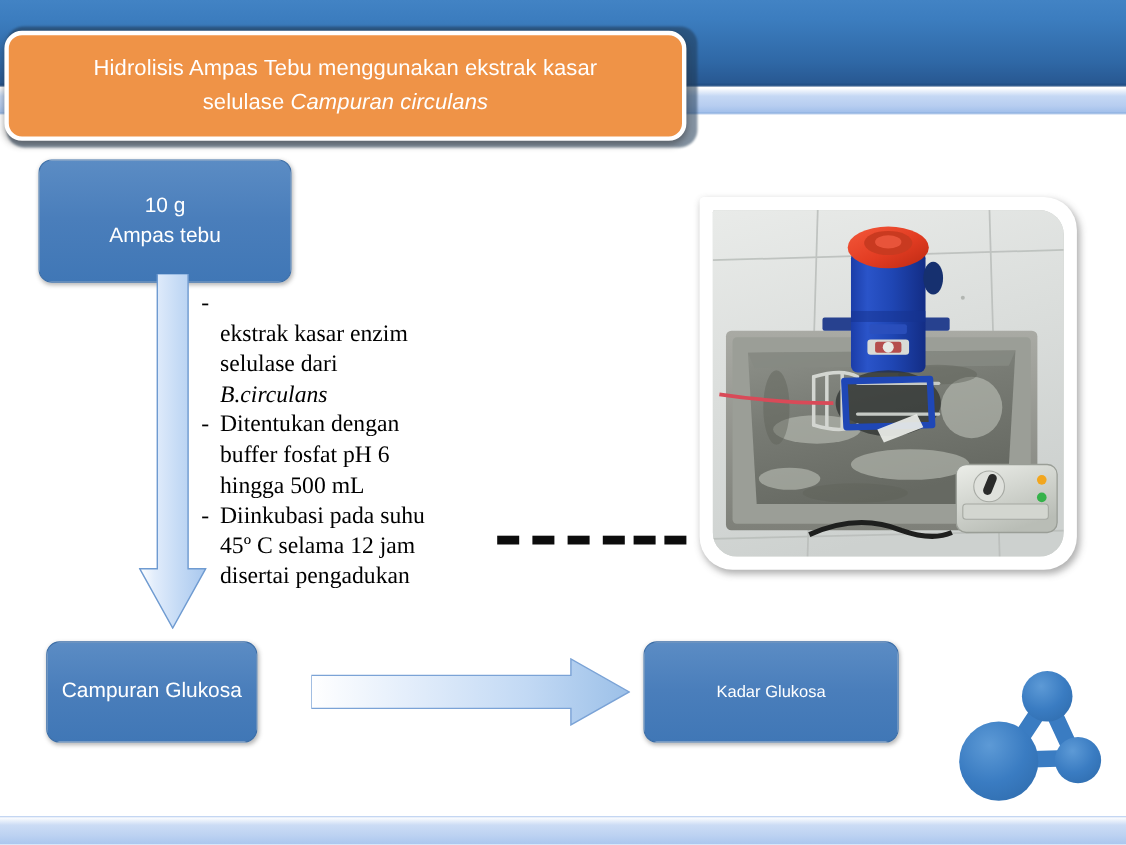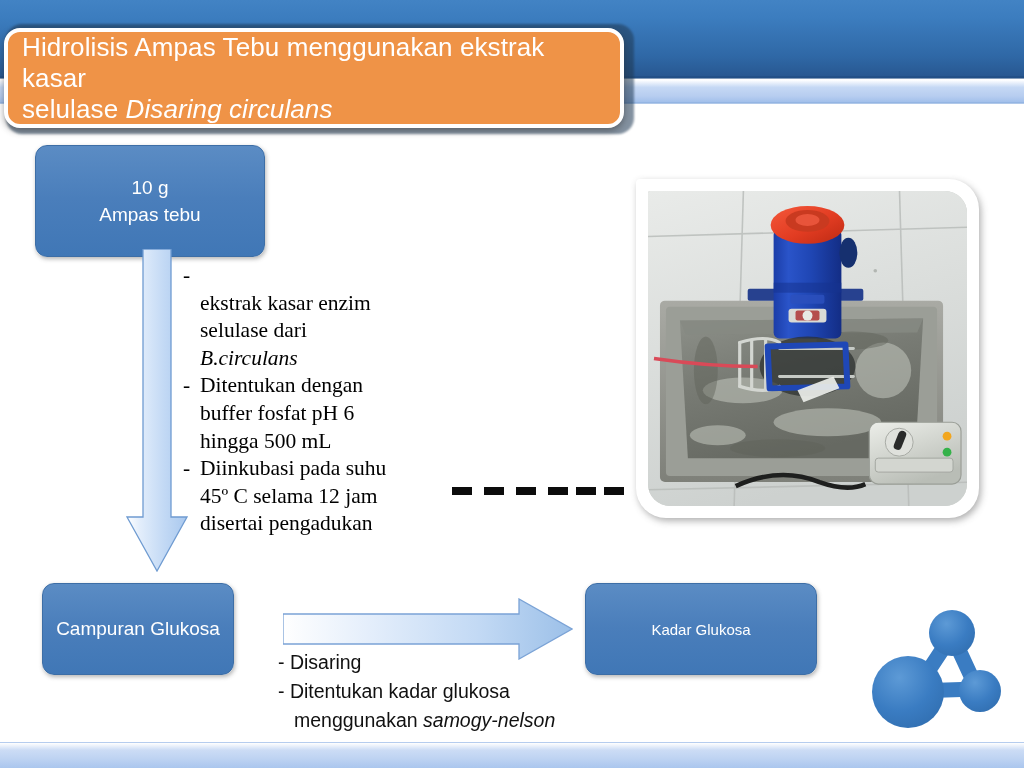--- a/index.html
+++ b/index.html
@@ -82,22 +82,23 @@
     background: #ef9347;
     border: 4px solid #ffffff;
     border-radius: 16px;
     display: flex;
     align-items: center;
     justify-content: center;
     box-shadow: 0 3px 7px rgba(40,40,40,.45);
   }
   .title-text {
     color: #ffffff;
-    font-size: 26px;
+    font-size: 20px;
     line-height: 31px;
+    text-align: center;
     letter-spacing: .1px;
     padding: 0 14px;
   }
   .title-text i { font-style: italic; }
 
   
   .pbox {
     position: absolute;
     background: linear-gradient(180deg, #5b8cc4 0%, #4a7ebb 48%, #4077b6 100%);
     border: 1px solid #3d6ea6;
@@ -222,21 +223,21 @@
 
   <div class="hdr-dark"></div>
   <div class="hdr-dark-edge"></div>
   <div class="hdr-light"></div>
   <div class="hdr-light-edge"></div>
 
   <div class="title-shadowplate"></div>
   <div class="title-banner">
     <div class="title-text">
       <span>Hidrolisis Ampas Tebu menggunakan ekstrak kasar</span><br>
-      <span>selulase </span><i>Disaring circulans</i>
+      <span>selulase </span><i>Campuran circulans</i>
     </div>
   </div>
 
   <div class="pbox" id="box-ampas">
     <div>
       <span>10 g</span><br>
       <span>Ampas tebu</span>
     </div>
   </div>
 
@@ -419,25 +420,20 @@
         <stop offset="100%" stop-color="#9cc0e8"></stop>
       </linearGradient>
     </defs>
     <polygon points="0,16 236,16 236,1 289,31 236,61 236,46 0,46" fill="url(#gradRight)" stroke="#7ba3d6" stroke-width="1.3"></polygon>
   </svg>
 
   <div class="pbox" id="box-kadar">
     <span>Kadar Glukosa</span>
   </div>
 
-  <div class="bot-text">
-    <div class="row">- Disaring</div>
-    <div class="row">- Ditentukan kadar glukosa</div>
-    <div class="row indent"><span>menggunakan </span><i>samogy-nelson</i></div>
-  </div>
 
   <svg class="molecule" viewBox="0 0 154 140">
     <defs>
       <radialGradient id="nodeG" cx="0.38" cy="0.3" r="0.85">
         <stop offset="0%" stop-color="#5d9ad6"></stop>
         <stop offset="55%" stop-color="#3a7cc2"></stop>
         <stop offset="100%" stop-color="#2f6cad"></stop>
       </radialGradient>
     </defs>
 

